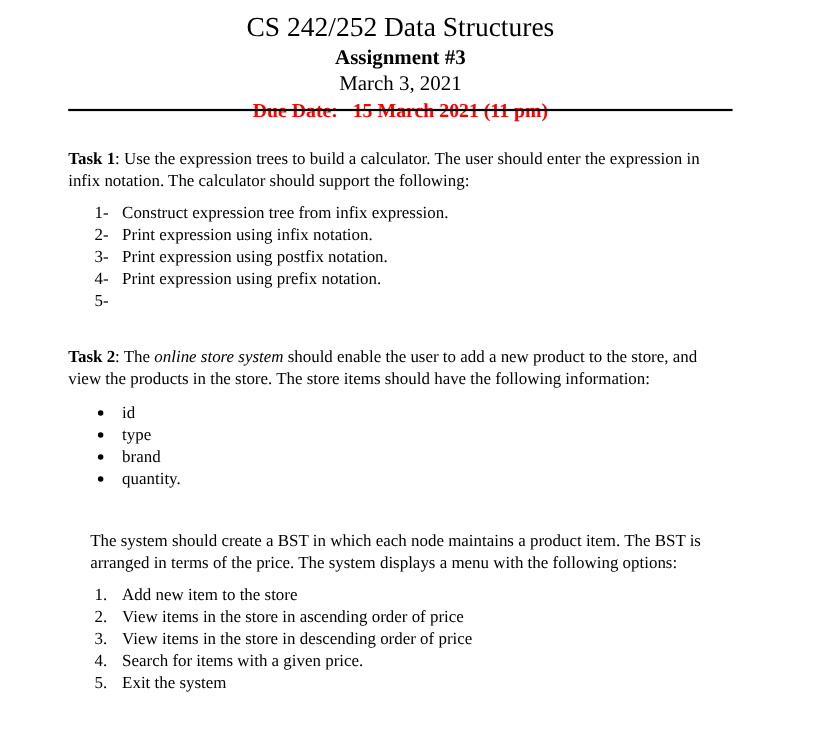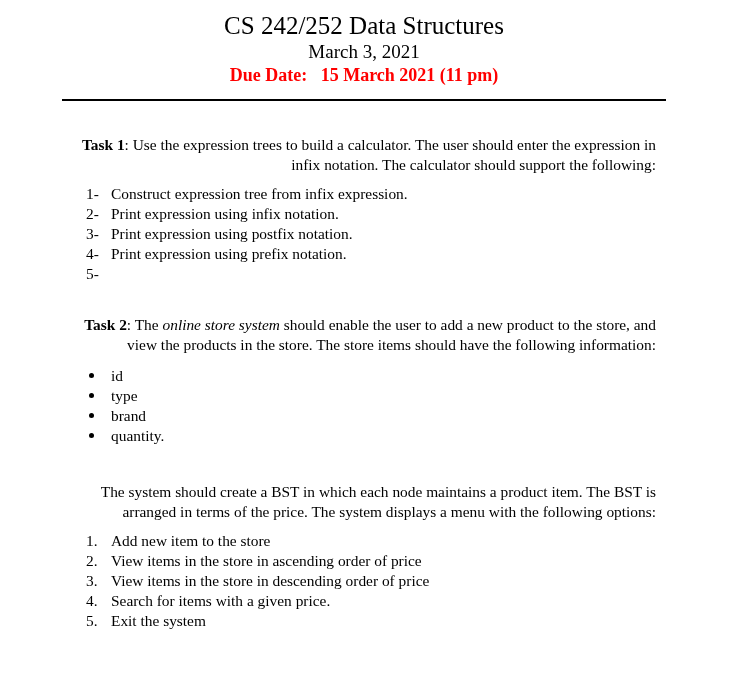--- a/index.html
+++ b/index.html
@@ -47,25 +47,24 @@
   .rule {
     position: absolute;
     left: 62px;
     top: 99px;
     width: 604px;
     height: 2px;
     background: #000000;
   }
   .para {
     position: absolute;
-    left: 46px;
+    left: 62px;
     width: 610px;
     font-size: 15.4px;
     line-height: 20px;
-    text-align: right;
   }
   .para b { font-weight: bold; }
   .para i { font-style: italic; }
   .list {
     position: absolute;
     left: 86px;
     width: 560px;
     font-size: 15.4px;
     line-height: 20px;
     margin: 0;
@@ -94,20 +93,21 @@
     height: 5px;
     border-radius: 50%;
     background: #000;
   }
 </style>
 </head>
 <body>
 
 <div class="header">
   <div class="title">CS 242/252 Data Structures</div>
+  <div class="subtitle">Assignment #3</div>
   <div class="date">March 3, 2021</div>
   <div class="due">Due Date:   15 March 2021 (11 pm)</div>
 </div>
 <div class="rule"></div>
 
 <div class="para" style="top:135px;">
   <div><b>Task 1</b><span>: Use the expression trees to build a calculator. The user should enter the expression in</span></div>
   <div>infix notation. The calculator should support the following:</div>
 </div>
 
@@ -150,21 +150,21 @@
   <li>
       <span class="bullet"></span>
       <span>brand</span>
     </li>
   <li>
       <span class="bullet"></span>
       <span>quantity.</span>
     </li>
 </ul>
 
-<div class="para" style="top:482px;">
+<div class="para" style="top:482px;margin-left:20px;">
   <div>The system should create a BST in which each node maintains a product item. The BST is</div>
   <div>arranged in terms of the price. The system displays a menu with the following options:</div>
 </div>
 
 <ul class="list" style="top:531px;">
   <li>
       <span class="num">1.</span>
       <span>Add new item to the store</span>
     </li>
   <li>

